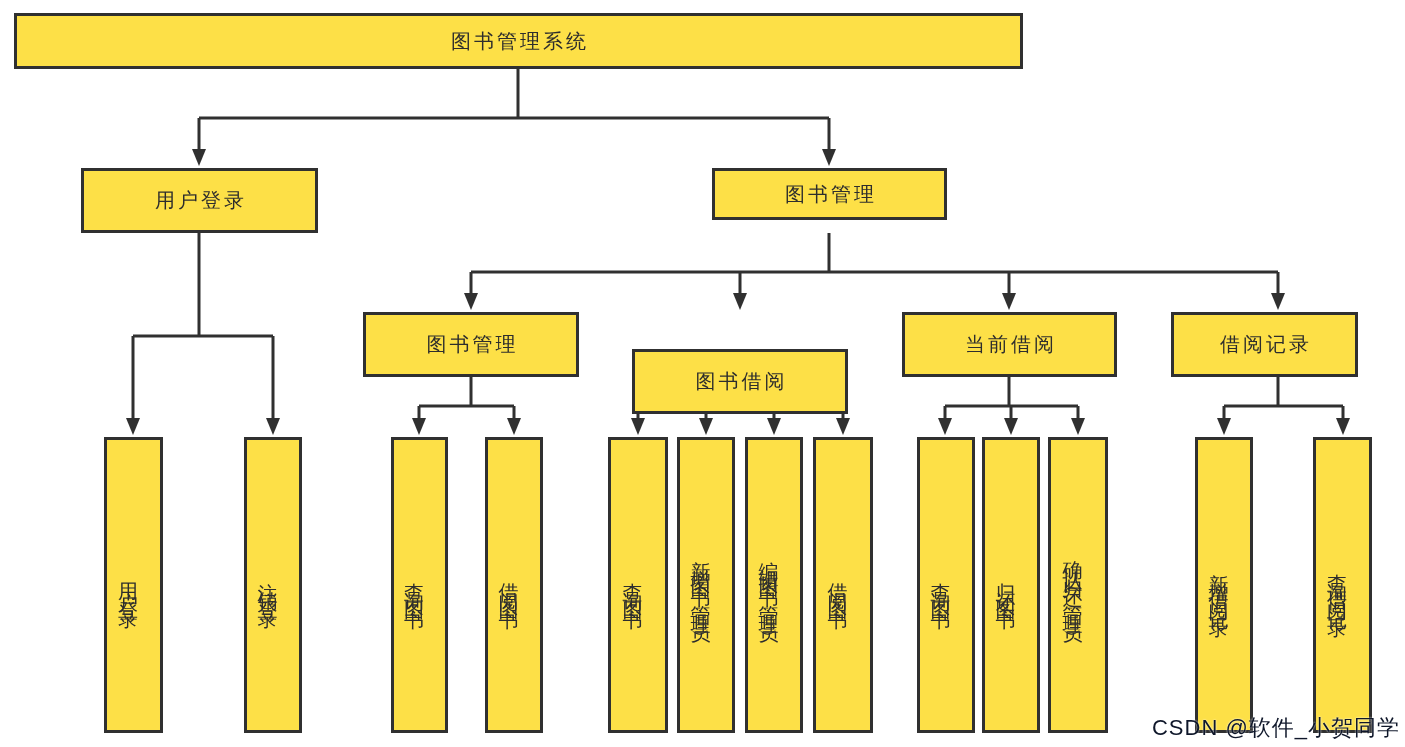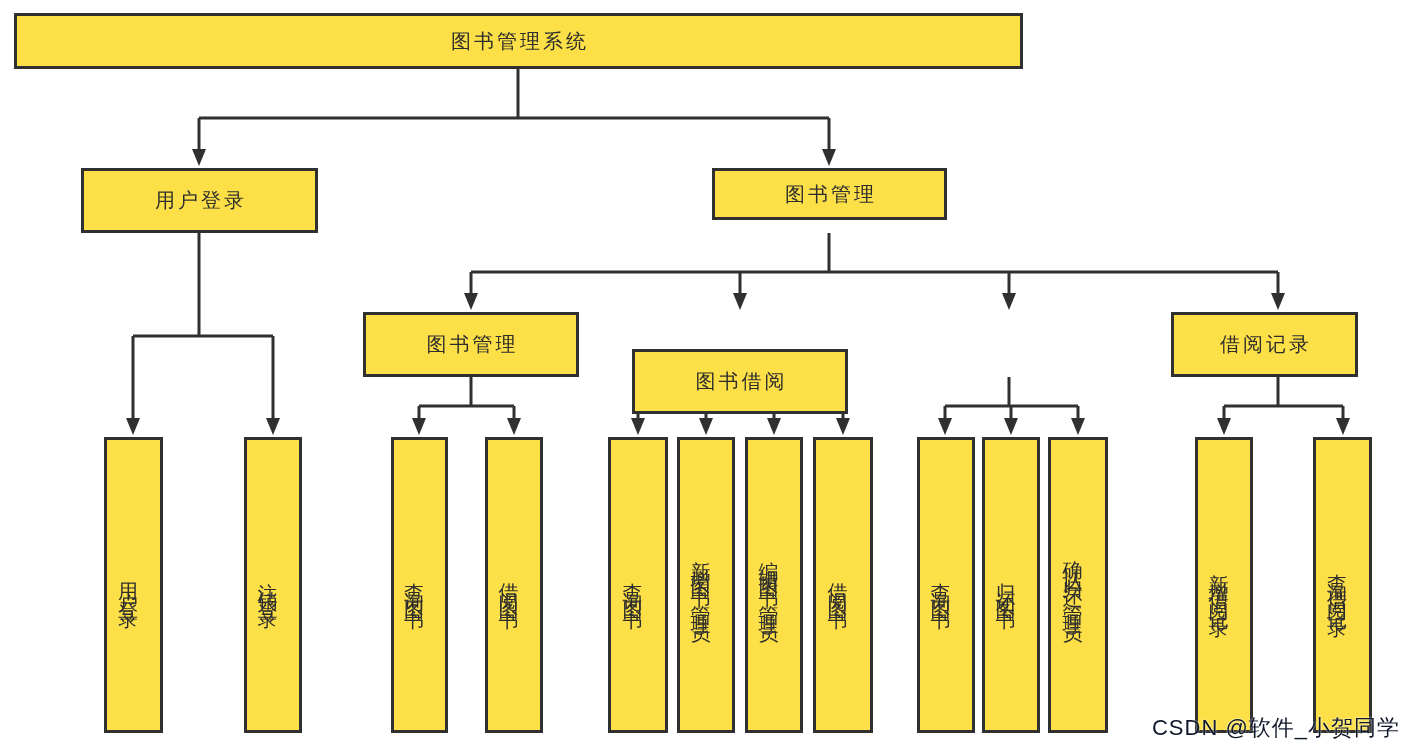--- a/index.html
+++ b/index.html
@@ -107,20 +107,21 @@
     </g>
   </svg>
 
   <div class="box hbox" style="left:14px; top:13px; width:1009px; height:56px;">图书管理系统</div>
 
   <div class="box hbox" style="left:81px; top:168px; width:237px; height:65px;">用户登录</div>
   <div class="box hbox" style="left:712px; top:168px; width:235px; height:52px;">图书管理</div>
 
   <div class="box hbox" style="left:363px; top:312px; width:216px; height:65px;">图书管理</div>
   <div class="box hbox" style="left:632px; top:312px; width:216px; height:65px;margin-top:37px;">图书借阅</div>
+  <div class="box hbox" style="left:902px; top:312px; width:215px; height:65px;">当前借阅</div>
   <div class="box hbox" style="left:1171px; top:312px; width:187px; height:65px;">借阅记录</div>
 
   <div class="box vbox" style="left:104px; top:437px; width:59px; height:296px;">用户登录</div>
   <div class="box vbox" style="left:244px; top:437px; width:58px; height:296px;">注销登录</div>
 
   <div class="box vbox" style="left:391px; top:437px; width:57px; height:296px;">查询图书</div>
   <div class="box vbox" style="left:485px; top:437px; width:58px; height:296px;">借阅图书</div>
 
   <div class="box vbox" style="left:608px; top:437px; width:60px; height:296px;">查询图书</div>
   <div class="box vbox" style="left:677px; top:437px; width:58px; height:296px;">新增图书（管理员）</div>

